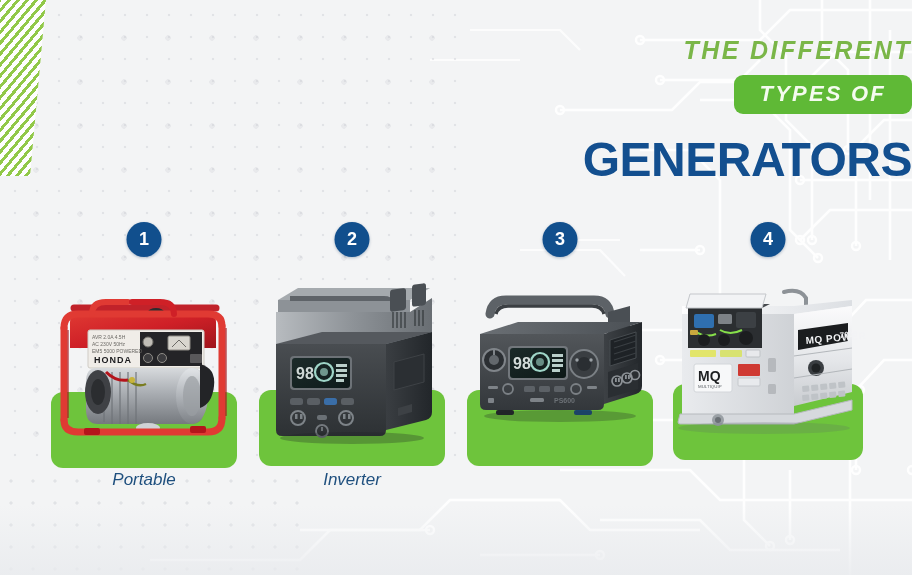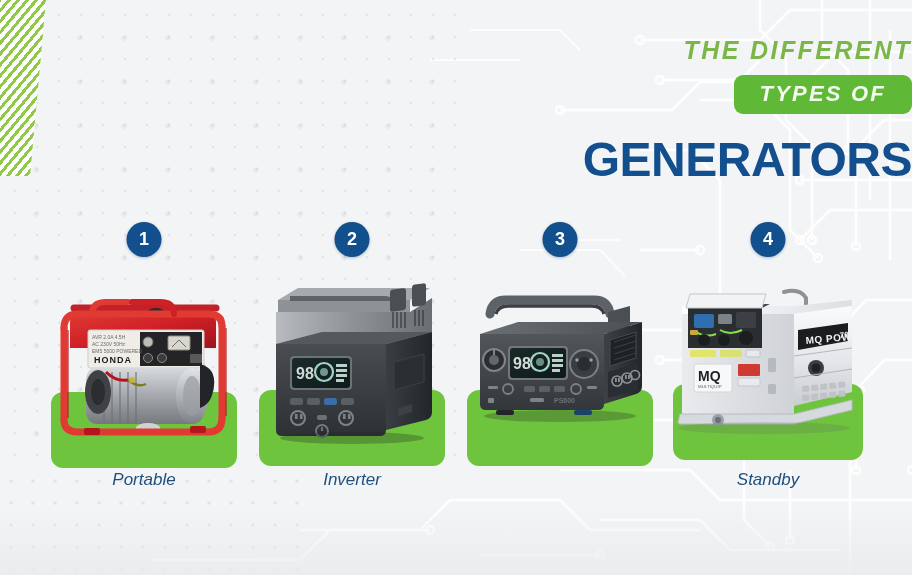--- a/index.html
+++ b/index.html
@@ -558,17 +558,16 @@
 
           <path d="M130 88 l58 -8" stroke="#b3b7bb" stroke-width="1.2"></path>
           <path d="M130 110 l58 -9" stroke="#b3b7bb" stroke-width="1.2"></path>
 
           <path d="M16 146 h114 l58 -14 v10 l-58 14 h-114 q-2 0 -2 -2 z" fill="#d6d9dd" stroke="#b6babe"></path>
           <circle cx="54" cy="152" r="6" fill="#9aa0a5"></circle>
           <circle cx="54" cy="152" r="3" fill="#6a7075"></circle>
           <ellipse cx="100" cy="160" rx="86" ry="6" fill="#5c6468" opacity=".2"></ellipse>
         </svg>
       </div>
-      <div class="caption">Standby</div>
     </div>
 
   </div>
 </div>
 
 </body></html>

